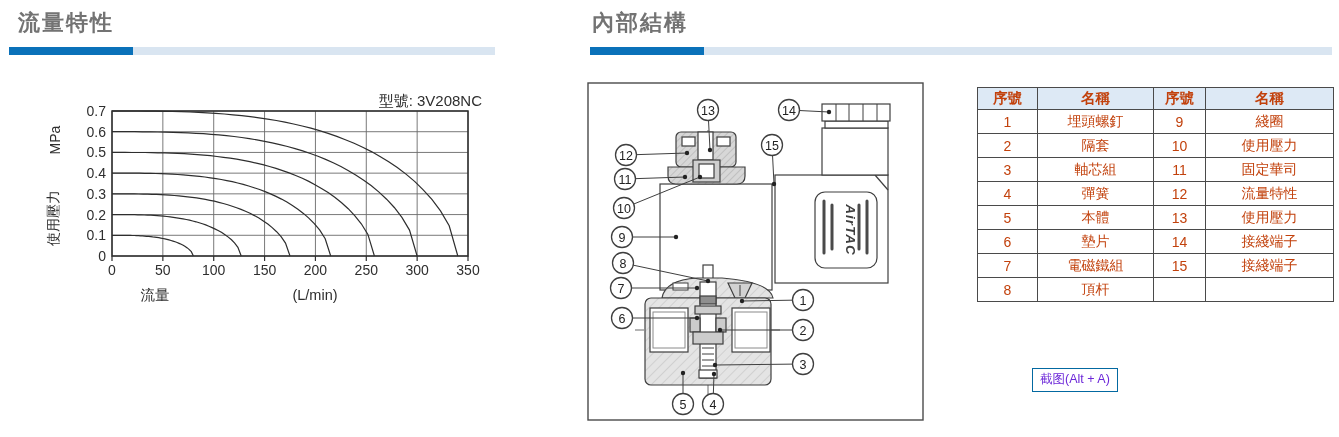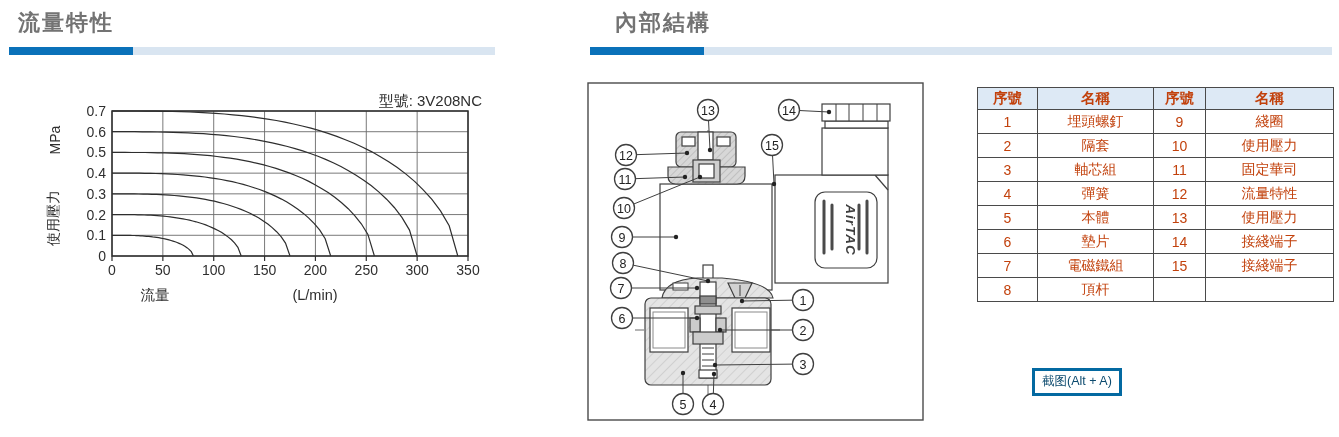--- a/index.html
+++ b/index.html
@@ -4,40 +4,40 @@
 <style>
   html,body{margin:0;padding:0;}
   body{
     width:1339px;height:437px;position:relative;background:#ffffff;
     font-family:"Liberation Sans","DejaVu Sans",sans-serif;color:#1a1a1a;overflow:hidden;
   }
   .section-title{
     position:absolute;top:8px;font-size:22px;font-weight:bold;letter-spacing:2px;color:#737373;
   }
   #flow-title{left:18px;}
-  #structure-title{left:592px;margin-left:23px;}
+  #structure-title{left:592px;}
   .accent-bar{position:absolute;top:47px;height:8px;background:#d9e5f1;}
   #flow-bar{left:9px;width:486px;}
   #structure-bar{left:590px;width:742px;}
   .accent-bar .dark{position:absolute;left:0;top:0;height:8px;background:#0a71b9;}
   #flow-bar .dark{width:124px;}
   #structure-bar .dark{width:114px;}
   #chart-svg{position:absolute;left:0;top:85px;}
   #diagram-svg{position:absolute;left:587px;top:82px;}
   #parts-table{
     position:absolute;left:977px;top:87px;width:356px;border-collapse:collapse;table-layout:fixed;
     font-size:14px;text-align:center;color:#c2410c;
   }
   #parts-table th{
     background:#dde9f5;border:1px solid #4a4a4a;font-weight:bold;height:21px;padding:0;font-size:14.5px;
   }
   #parts-table td{border:1px solid #4a4a4a;height:23px;padding:0;}
   #screenshot-chip{
-    position:absolute;left:1032px;top:368px;border:3px solid #0369a1;background:#fff;
-    color:#0c4a6e;font-size:12.5px;padding:2px 7px 3px 7px;white-space:nowrap;
+    position:absolute;left:1032px;top:368px;border:1px solid #0369a1;background:#fff;
+    color:#6d28d9;font-size:12.5px;padding:2px 7px 3px 7px;white-space:nowrap;
   }
   svg text{font-family:"Liberation Sans","DejaVu Sans",sans-serif;}
 </style>
 </head>
 <body>
 
 <div class="section-title" id="flow-title">流量特性</div>
 <div class="section-title" id="structure-title">內部結構</div>
 <div class="accent-bar" id="flow-bar">
     <div class="dark"></div>

